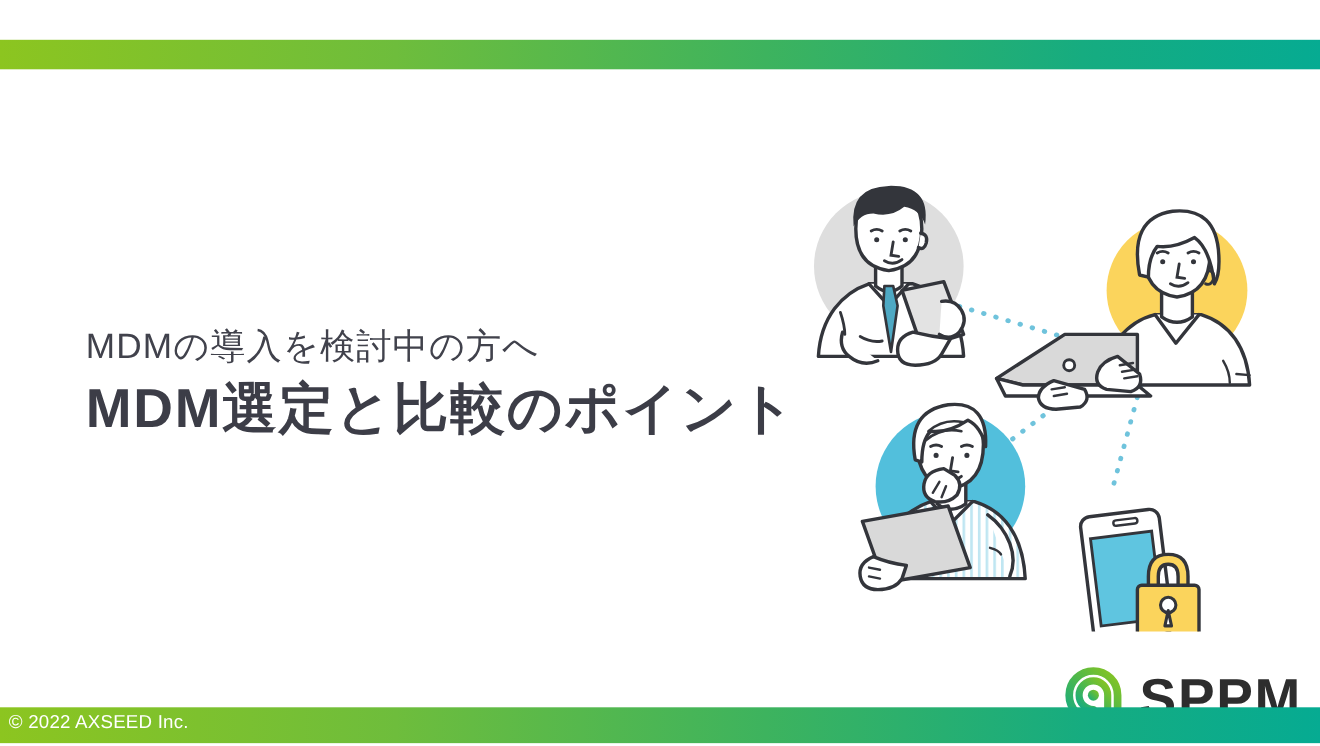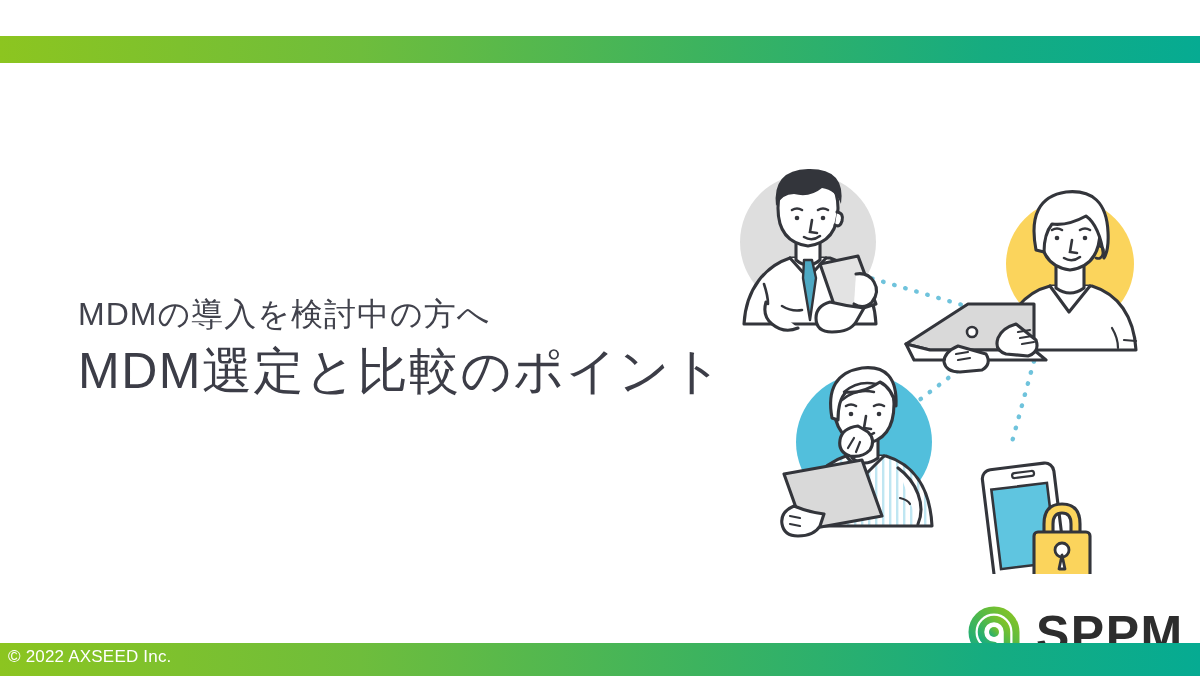--- a/index.html
+++ b/index.html
@@ -56,21 +56,21 @@
     font-size: 32px;
     color: #41424c;
     letter-spacing: 1px;
     line-height: 1.25;
     white-space: nowrap;
     font-weight: 400;
   }
   .title {
     margin-top: 8px;
     font-size: 50px;
-    font-weight: 400;
+    font-weight: 700;
     color: #3c3d47;
     letter-spacing: 1.5px;
     line-height: 1.18;
     white-space: nowrap;
   }
 
   
   .logo {
     position: absolute;
     left: 966px;

